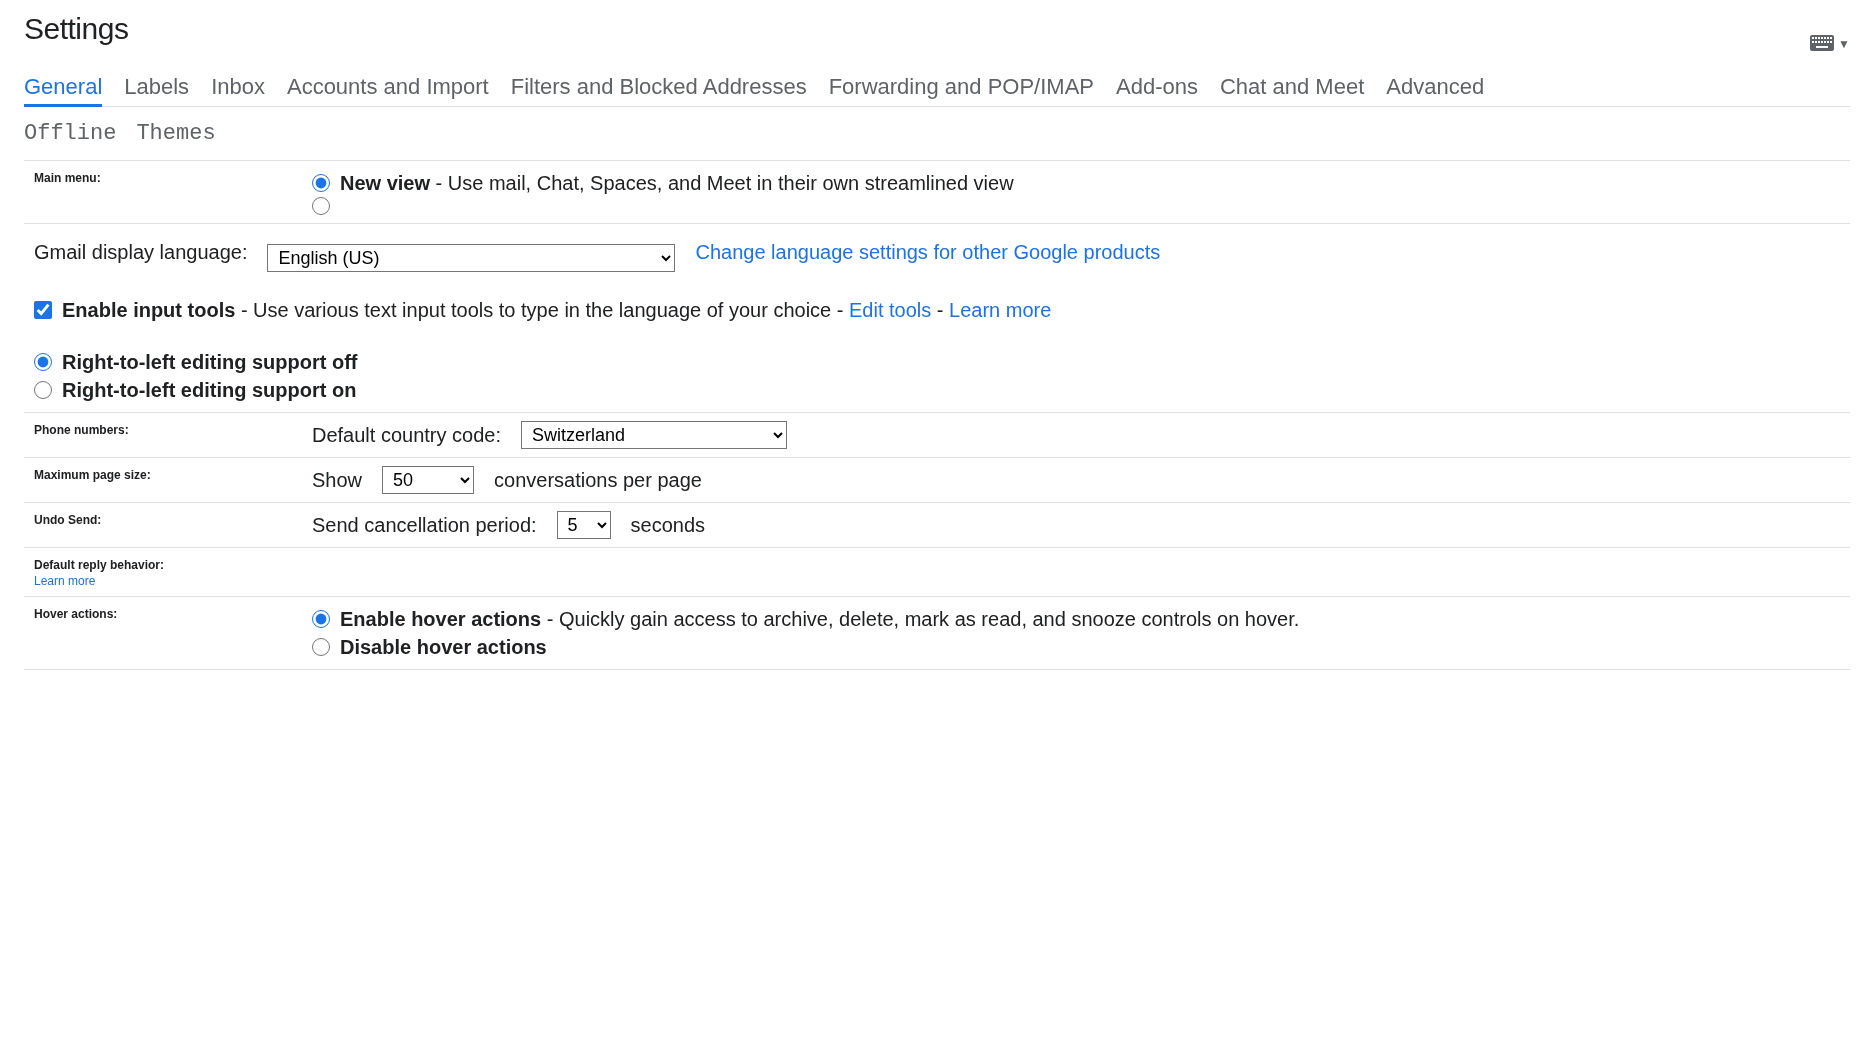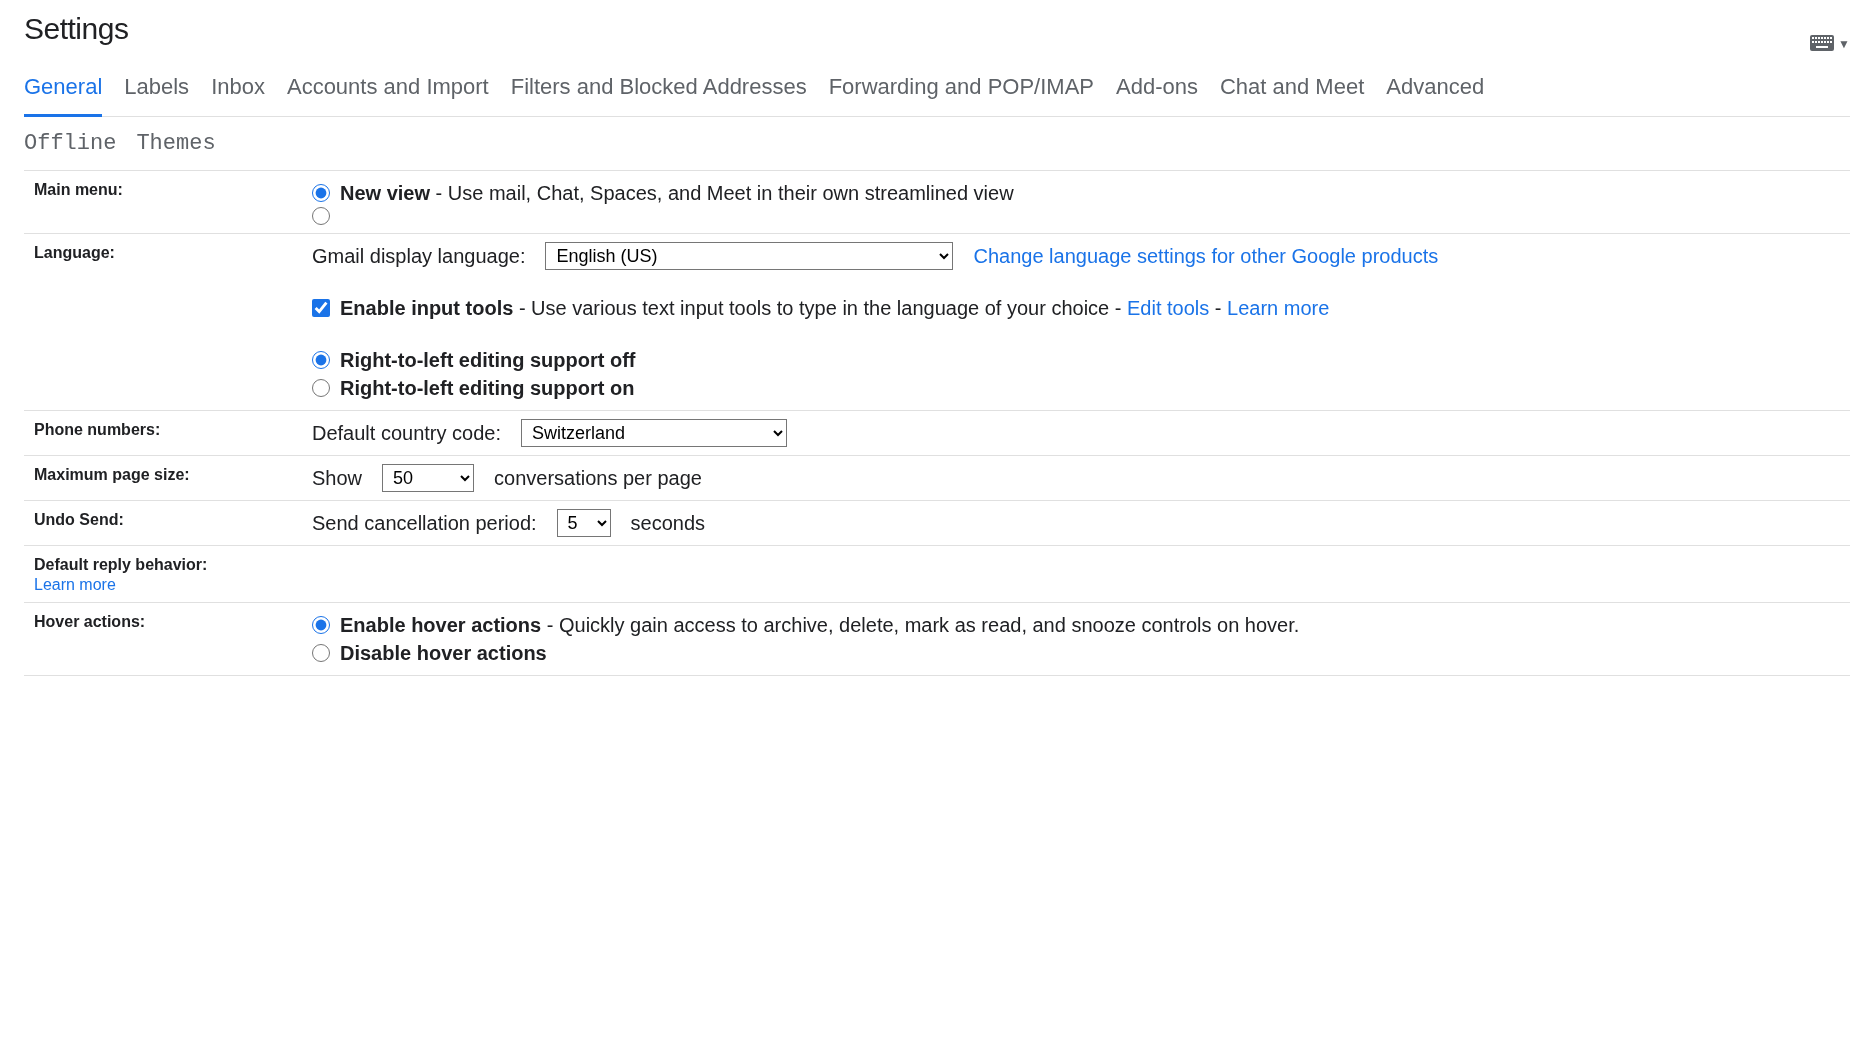--- a/index.html
+++ b/index.html
@@ -38,21 +38,21 @@
     .tabs-container {
       display: flex;
       flex-wrap: wrap;
       gap: 22px;
       border-bottom: 1px solid #e0e0e0;
       margin-bottom: 0;
     }
     .tab {
       font-size: 22px;
       color: #5f6368;
-      padding: 6px 0 14px 0;
+      padding: 6px 0 4px 0;
       cursor: pointer;
       white-space: nowrap;
       font-weight: 400;
     }
     .tab.active {
       color: #1a73e8;
       border-bottom: 3px solid #1a73e8;
       margin-bottom: -1px;
     }
     .tabs-row2 {
@@ -66,21 +66,21 @@
     }
     .setting-row {
       display: flex;
       padding: 8px 0 8px 10px;
       border-bottom: 1px solid #e0e0e0;
     }
     .setting-label {
       width: 278px;
       flex-shrink: 0;
       font-weight: bold;
-      font-size: 16px;
+      font-size: 12px;
       padding-top: 2px;
     }
     .setting-label .sub-link {
       font-weight: normal;
       color: #1a73e8;
       cursor: pointer;
       display: block;
       margin-top: 2px;
     }
     .setting-content {
@@ -103,21 +103,21 @@
       cursor: pointer;
       flex-shrink: 0;
     }
     select {
       font-size: 18px;
       padding: 2px 6px;
       border: 1px solid #767676;
       background: #fff;
       cursor: pointer;
     }
-    .select-lang { width: 408px; }
+    .select-lang { width: 408px; margin-top: 12px; }
     .select-country { width: 266px; }
     .select-pagesize { width: 92px; }
     .select-undo { width: 54px; }
     .link {
       color: #1a73e8;
       cursor: pointer;
     }
     .inline-row {
       display: flex;
       align-items: center;
@@ -181,21 +181,20 @@
         <input type="radio" name="mainmenu" checked="" style="">
         <span><span class="bold">New view</span><span class="desc"> - Use mail, Chat, Spaces, and Meet in their own streamlined view</span></span>
       </label>
       <label class="option-line">
         <input type="radio" name="mainmenu" style="">
       </label>
     </div>
   </div>
 
   <div class="setting-row">
-    <div class="setting-label">Language:</div>
     <div class="setting-content">
       <div class="inline-row">
         <span class="bold">Gmail display language:</span>
         <select class="select-lang">
           <option>English (US)</option>
         </select>
         <span class="link">Change language settings for other Google products</span>
       </div>
       <div class="spacer-v"></div>
       <label class="option-line">

